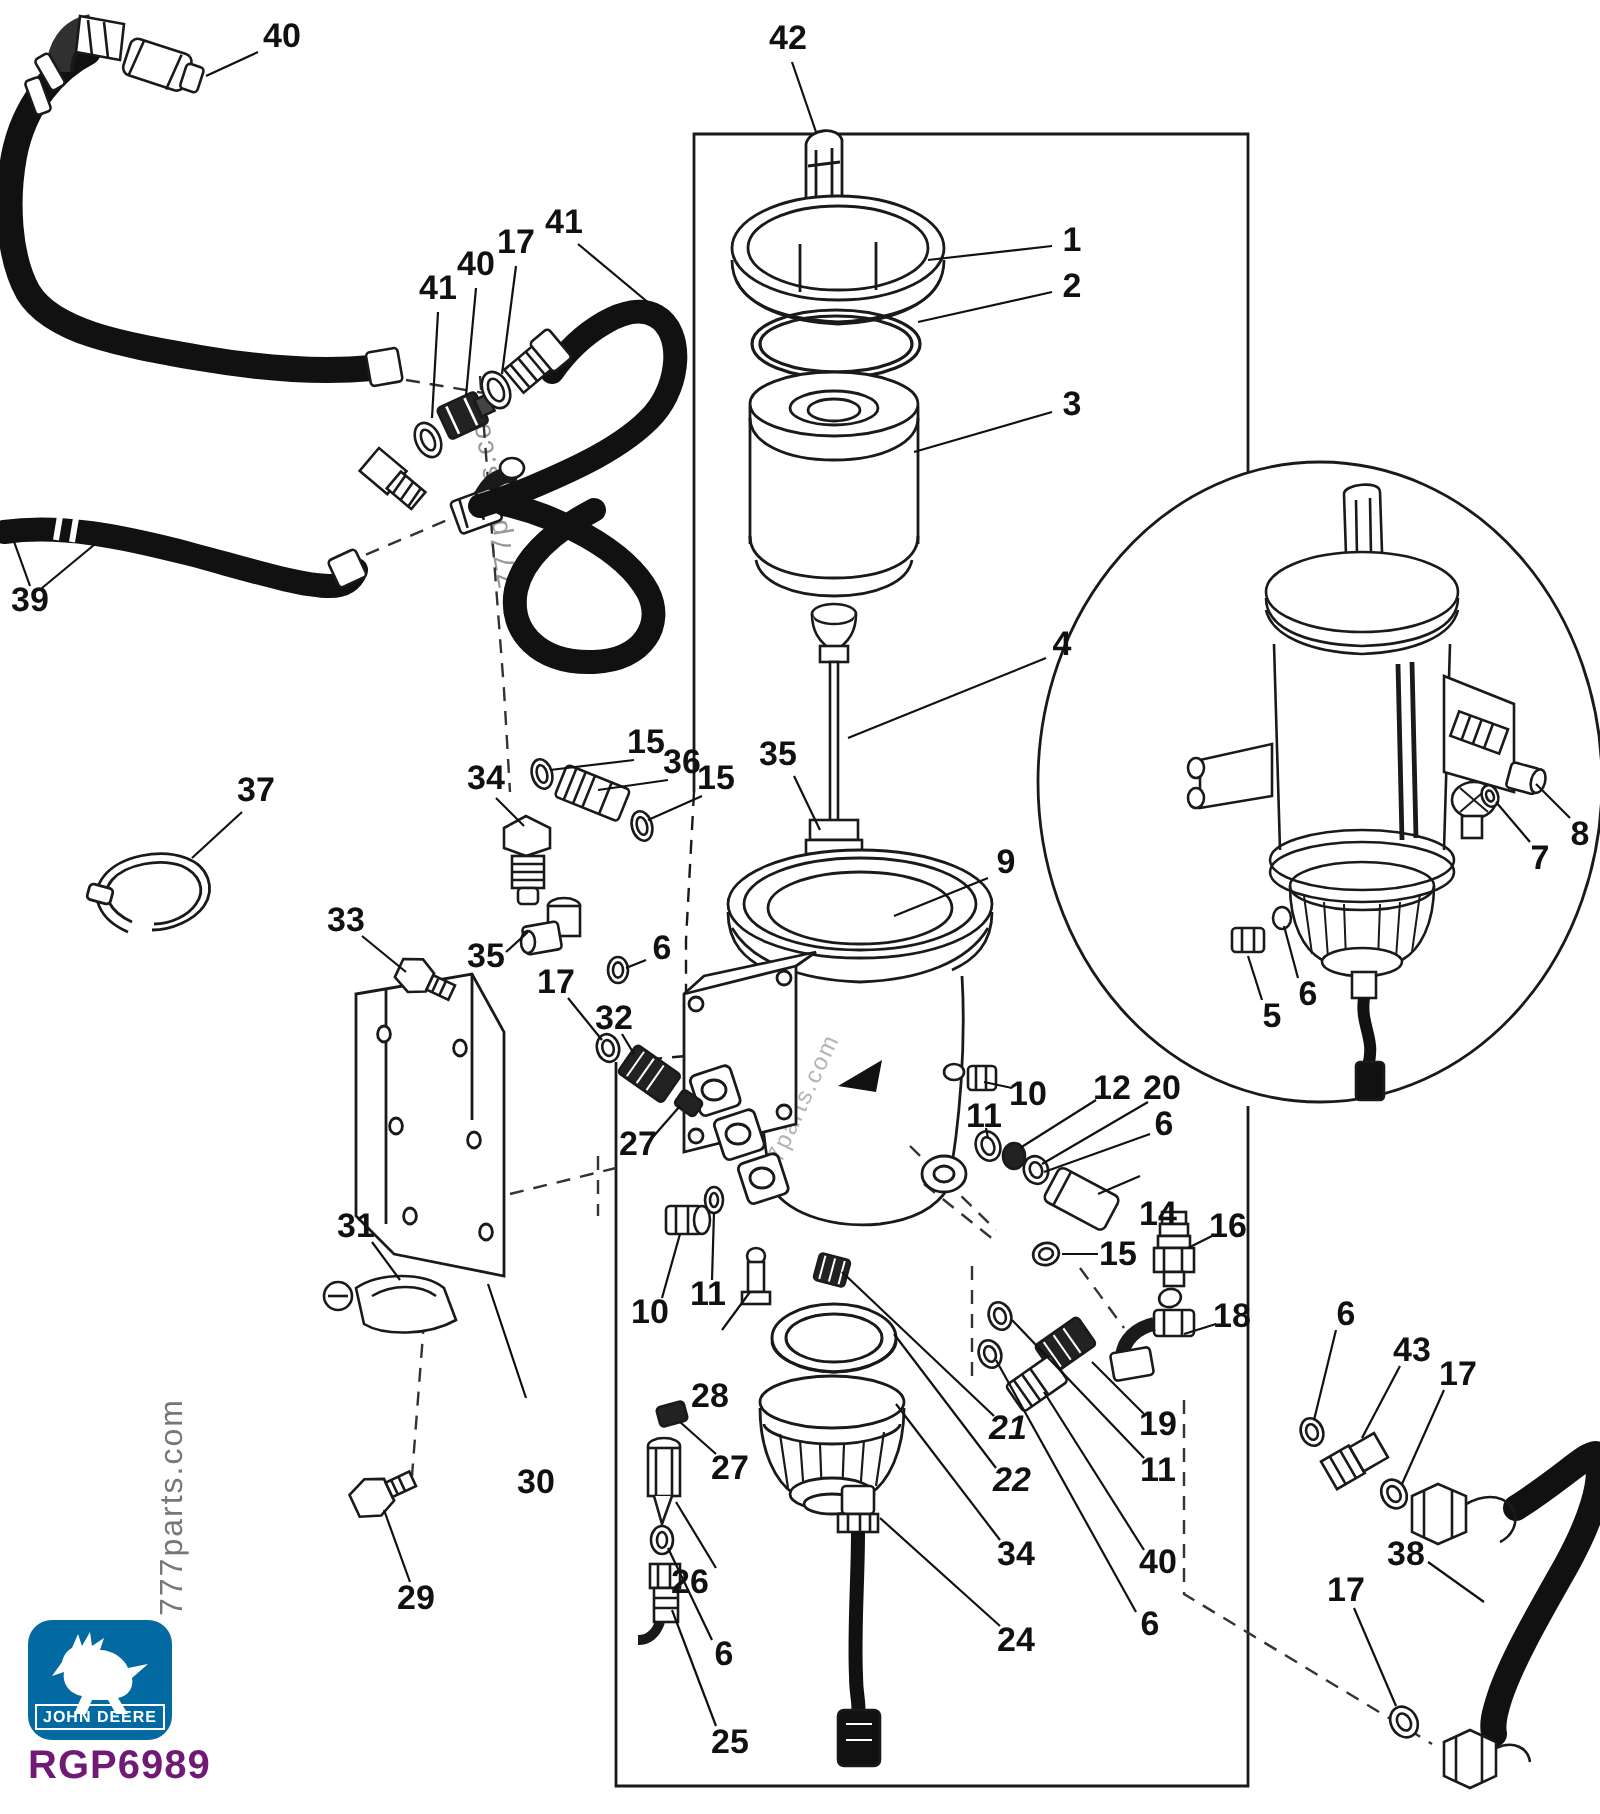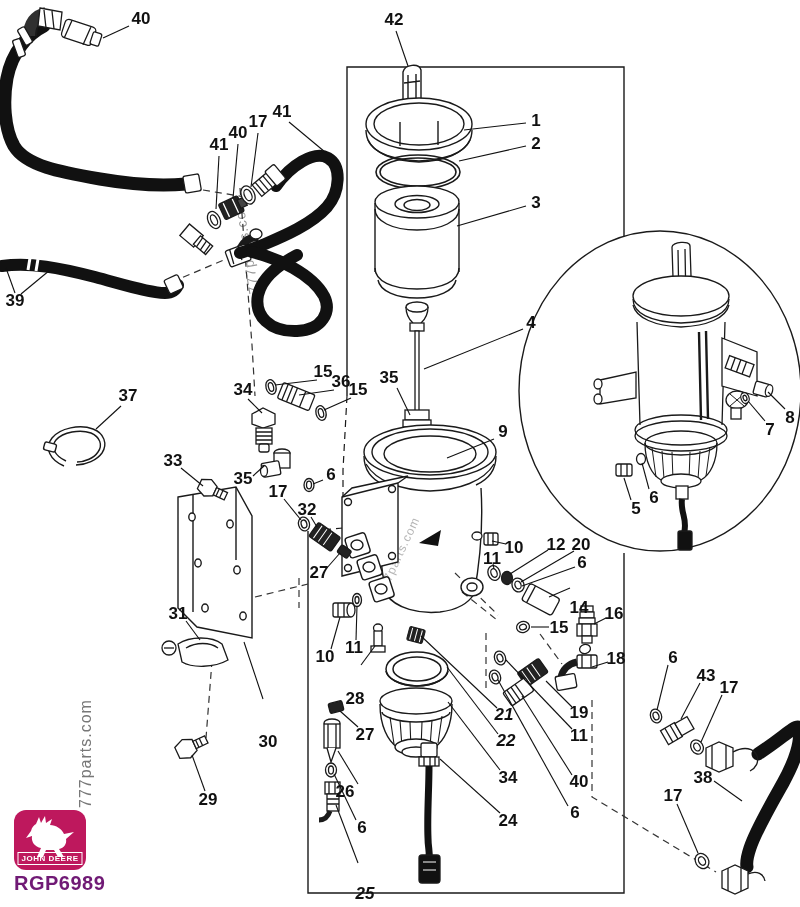--- a/index.html
+++ b/index.html
@@ -5,21 +5,21 @@
   html,body{margin:0;padding:0;background:#fff;}
   #stage{position:relative;width:800px;height:907px;background:#fff;overflow:hidden;
          font-family:"Liberation Sans",sans-serif;}
   #art,#overlay{position:absolute;left:0;top:0;}
   .callout{position:absolute;transform:translate(-50%,-50%);font-family:"Liberation Sans",sans-serif;
            font-weight:bold;font-size:17px;color:#111;letter-spacing:0;line-height:1;user-select:none;}
   .wm{font-family:"Liberation Sans",sans-serif;fill:#999;font-size:14px;letter-spacing:1px;}
   .wm2{fill:#777;font-size:16px;}
   .wm3{fill:#b5b5b5;font-size:12px;}
   #brand{position:absolute;left:14px;top:810px;width:74px;}
-  #logo{width:72px;height:60px;background:#be185d;border-radius:12px;position:relative;}
+  #logo{width:72px;height:60px;background:#0369a1;border-radius:12px;position:relative;}
   #logo svg{position:absolute;left:0;top:0;}
   #logo-text{position:absolute;left:50%;bottom:5px;transform:translateX(-50%);color:#fff;
              font-size:8px;font-weight:bold;white-space:nowrap;border:1px solid #fff;
              padding:1px 3px;letter-spacing:0.5px;}
   #part-code{font-size:20px;font-weight:bold;color:#701a75;margin-top:2px;letter-spacing:0.5px;}
 </style>
 </head>
 <body>
 
 <div id="stage">
@@ -555,21 +555,21 @@
       <div class="callout" style="left: 508px; top: 820px;">24</div>
       <div class="callout" style="left: 178px; top: 613px;">31</div>
       <div class="callout" style="left: 268px; top: 706px; margin-top: 35px;">30</div>
       <div class="callout" style="left: 208px; top: 799px;">29</div>
       <div class="callout" style="left: 325px; top: 656px;">10</div>
       <div class="callout" style="left: 354px; top: 647px;">11</div>
       <div class="callout" style="left: 355px; top: 671px; margin-top: 27px;">28</div>
       <div class="callout" style="left: 365px; top: 734px;">27</div>
       <div class="callout" style="left: 345px; top: 791px;">26</div>
       <div class="callout" style="left: 362px; top: 827px;">6</div>
-      <div class="callout" style="left: 365px; top: 893px; font-style: italic;">25</div>
+      <div class="callout" style="left: 365px; top: 871px;">25</div>
       <div class="callout" style="left: 673px; top: 657px;">6</div>
       <div class="callout" style="left: 706px; top: 675px;">43</div>
       <div class="callout" style="left: 729px; top: 687px;">17</div>
       <div class="callout" style="left: 703px; top: 777px;">38</div>
       <div class="callout" style="left: 673px; top: 795px;">17</div>
     </div>
 
 <div id="brand">
   <div id="logo">
     <svg width="72" height="60" viewBox="0 0 72 60">

